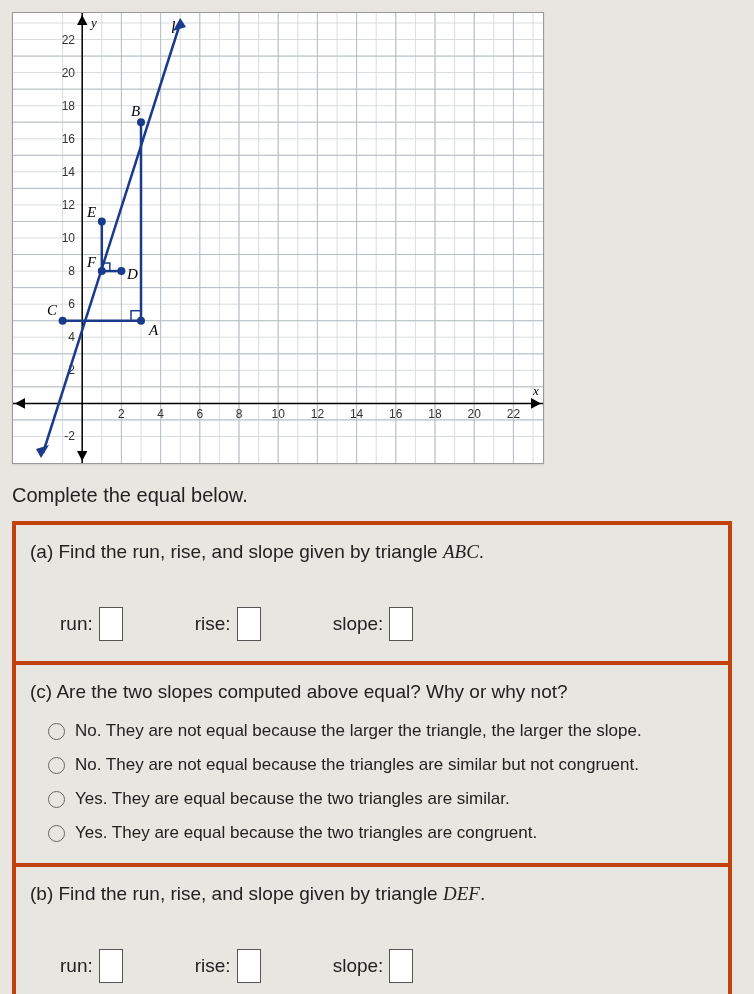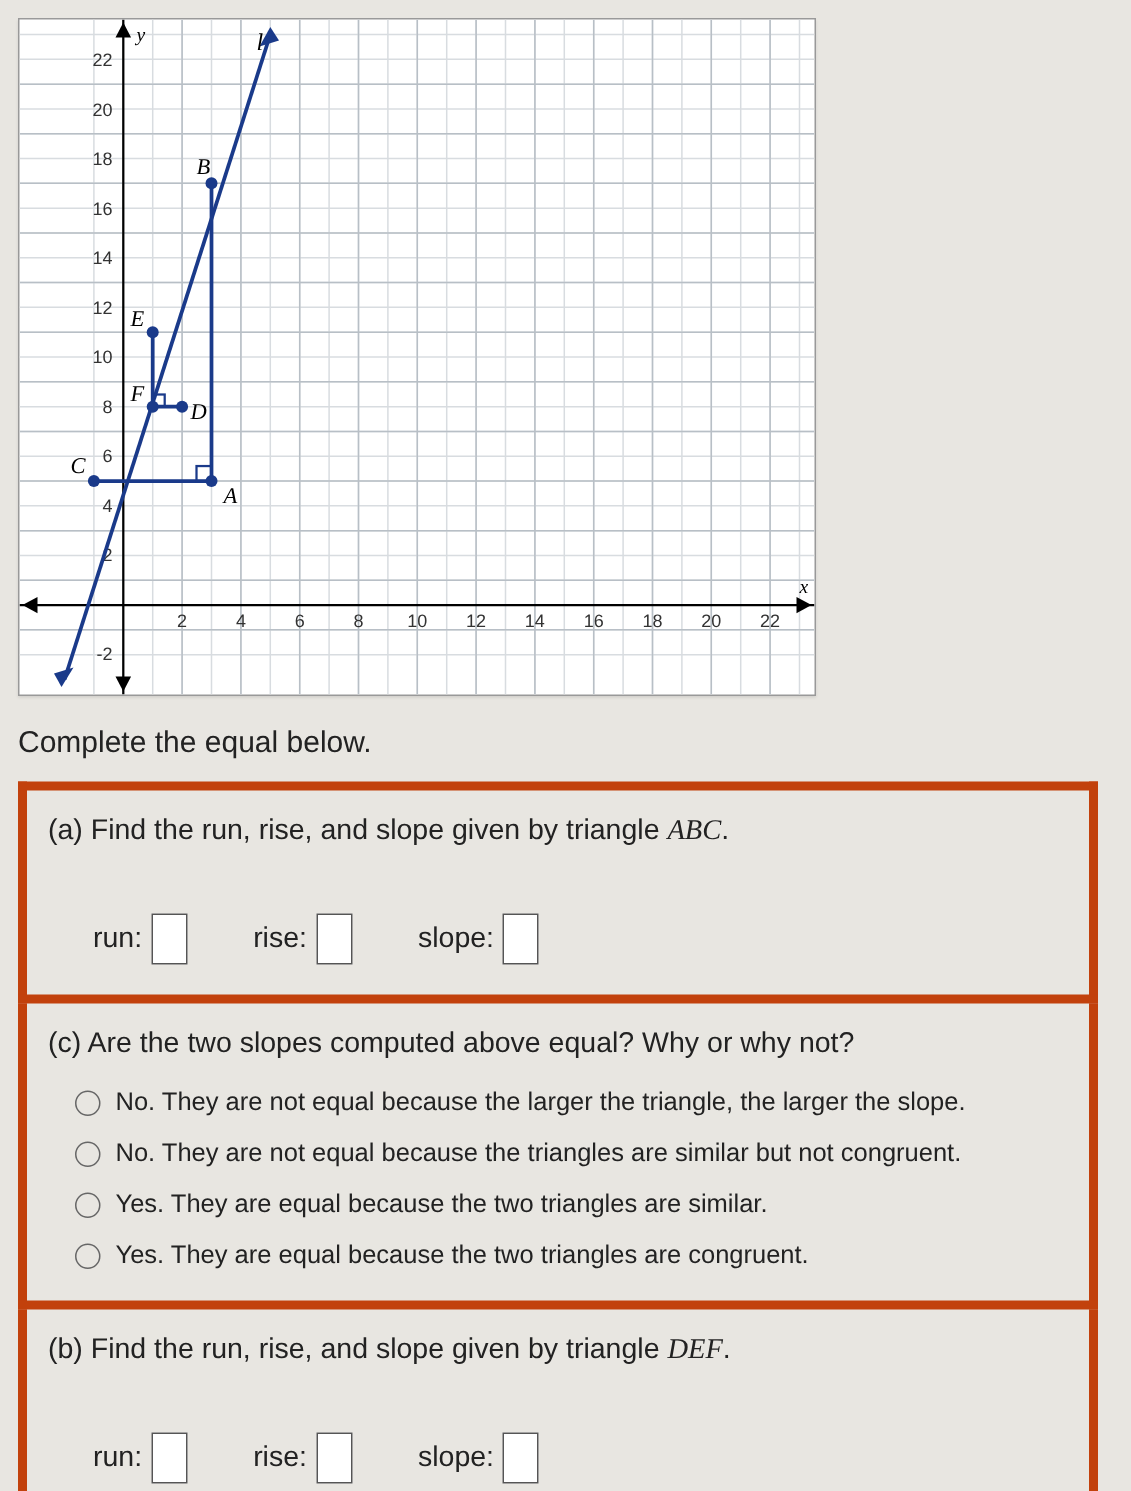--- a/index.html
+++ b/index.html
@@ -22,31 +22,31 @@
   .instruction {
     font-size: 20px;
     margin: 18px 0 14px 0;
   }
   .parts-table {
     border: 1px solid #888;
     width: 720px;
     border-collapse: collapse;
   }
   .part-cell {
-    border: 6px solid #c2410c;
+    border: 4px solid #c2410c;
     padding: 16px 14px 20px 14px;
   }
   .part-label {
     font-size: 19px;
     margin-bottom: 18px;
   }
   .math-var { font-style: italic; font-family: 'Times New Roman', serif; }
   .input-row {
     display: flex;
-    gap: 44px;
+    gap: 72px;
     padding-left: 30px;
     align-items: center;
     font-size: 19px;
     margin-top: 44px;
   }
   .input-group {
     display: flex;
     align-items: center;
     gap: 6px;
   }

